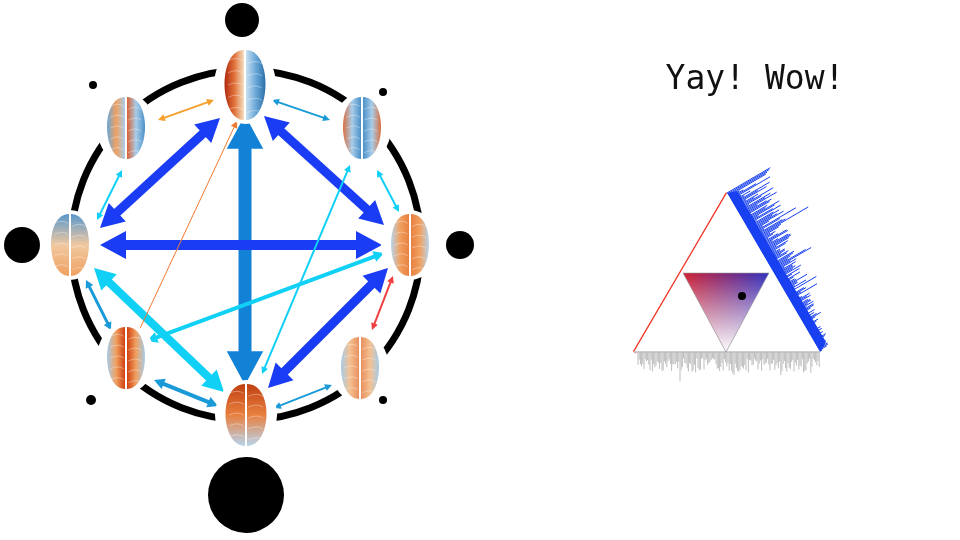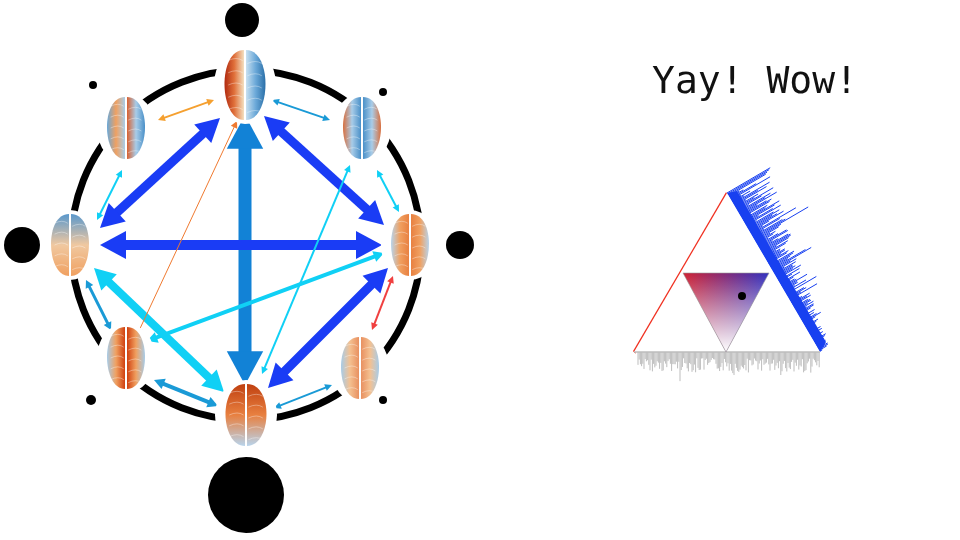--- a/index.html
+++ b/index.html
@@ -1,19 +1,19 @@
 <!DOCTYPE html>
 <html><head>
 <meta charset="utf-8">
 <style>
   html, body { margin: 0; padding: 0; background: #ffffff; }
   body { width: 960px; height: 540px; position: relative; overflow: hidden; font-family: "DejaVu Sans", sans-serif; }
   #network { position: absolute; left: 0; top: 0; width: 500px; height: 540px; }
   #caption { position: absolute; left: 630px; top: 58px; width: 250px; text-align: center;
-             font-family: "DejaVu Sans Mono", "Liberation Mono", monospace; font-size: 38px; color: #111; letter-spacing: 0px; }
+             font-family: "DejaVu Sans Mono", "Liberation Mono", monospace; font-size: 33px; color: #111; letter-spacing: 0px; }
   #ternary { position: absolute; left: 620px; top: 150px; width: 260px; height: 240px; }
 </style>
 </head>
 <body>
 
 <svg id="network" viewBox="0 0 500 540" xmlns="http://www.w3.org/2000/svg">
   <defs id="defs">
       <linearGradient id="bg0L" x1="0" y1="0" x2="1" y2="0">
         <stop offset="0" stop-color="#b02a10"></stop>
         <stop offset="0.5" stop-color="#e0703a"></stop>

